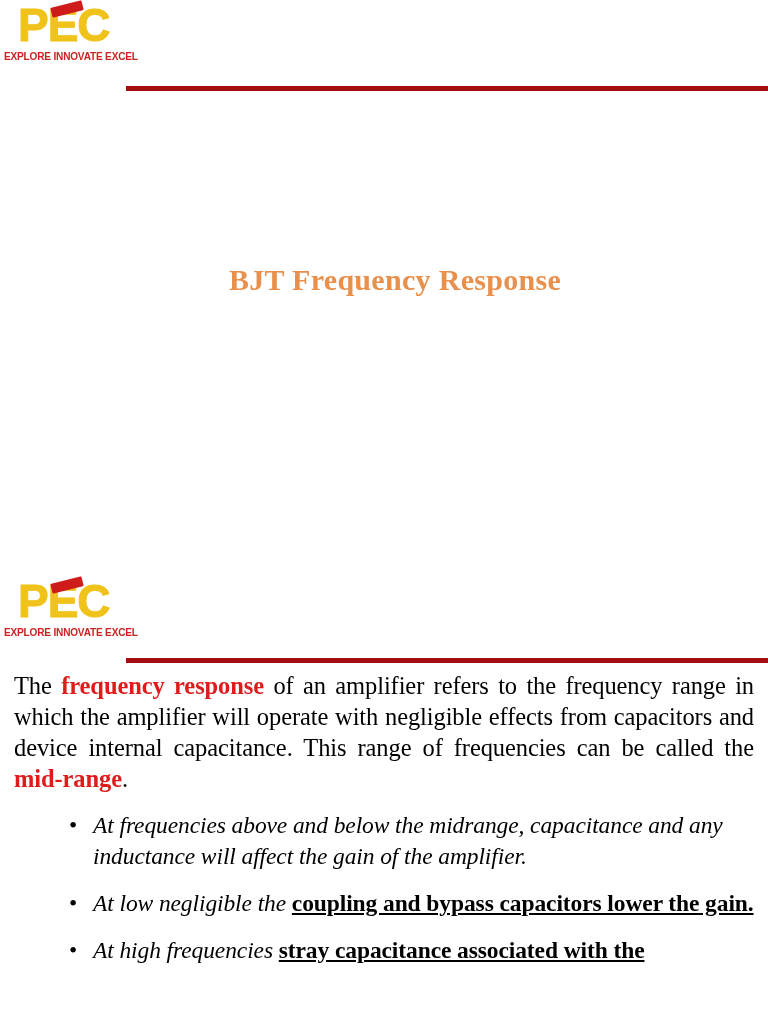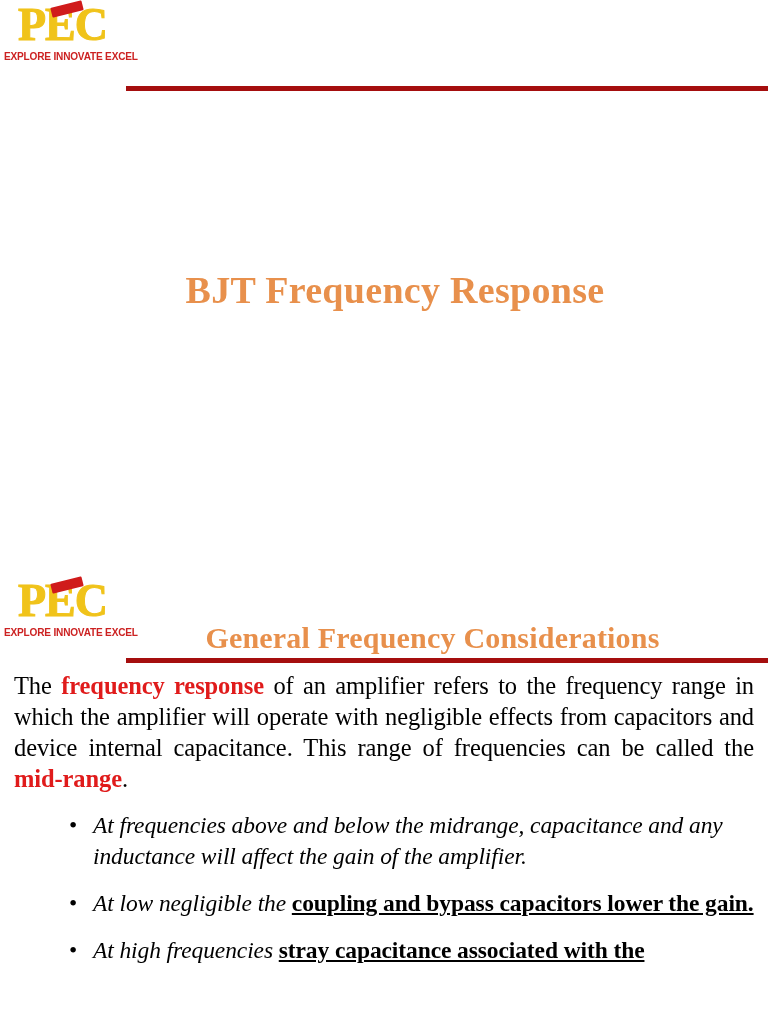--- a/index.html
+++ b/index.html
@@ -30,21 +30,21 @@
   }
   .logo-mark {
     position: relative;
     height: 50px;
     width: 132px;
   }
   .logo-pec {
     position: absolute;
     left: 18px;
     top: -2px;
-    font-family: Liberation Serif, serif;
+    font-family: Liberation Sans, sans-serif;
     font-weight: 700;
     font-size: 46px;
     letter-spacing: -1px;
     color: #F0C31A;
     line-height: 50px;
     -webkit-text-stroke: 1px #F0C31A;
   }
   .logo-slash {
     position: absolute;
     left: 51px;
@@ -79,21 +79,21 @@
   
   #logo-top { left: 0px; top: 2px; }
   #rule-top { left: 126px; top: 86px; right: 0px; }
 
   #deck-title {
     position: absolute;
     left: 0;
     right: 0;
     top: 243px;
     text-align: center;
-    font-size: 38px;
+    font-size: 30px;
     color: #E8904C;
     letter-spacing: 0.3px;
     padding-left: 22px;
     box-sizing: border-box;
   }
 
   
   #logo-bottom { left: 0px; top: 578px; }
   #rule-bottom { left: 126px; top: 658px; right: 0px; }
 
@@ -176,21 +176,20 @@
   <div class="logo" id="logo-bottom">
     <div class="logo-mark">
       <span class="logo-pec">PEC</span>
       <span class="logo-slash"></span>
     </div>
     <div class="logo-tagline">EXPLORE INNOVATE EXCEL</div>
   </div>
 
   <div class="rule" id="rule-bottom"></div>
 
-  <h2 id="section-title">General Frequency Considerations</h2>
 
   <div id="body-block">
 
     <p class="para"><span>The </span><span class="hl">frequency response</span><span> of an amplifier refers to the frequency range in which the amplifier will operate with negligible effects from capacitors and device internal capacitance. This range of frequencies can be called the </span><span class="hl">mid-range</span><span>.</span></p>
 
     <ul class="bullets">
 
       <li class="bullet">
         <span class="dot">•</span>
         <span class="bullet-text">At frequencies above and below the midrange, capacitance and any inductance will affect the gain of the amplifier.</span>

